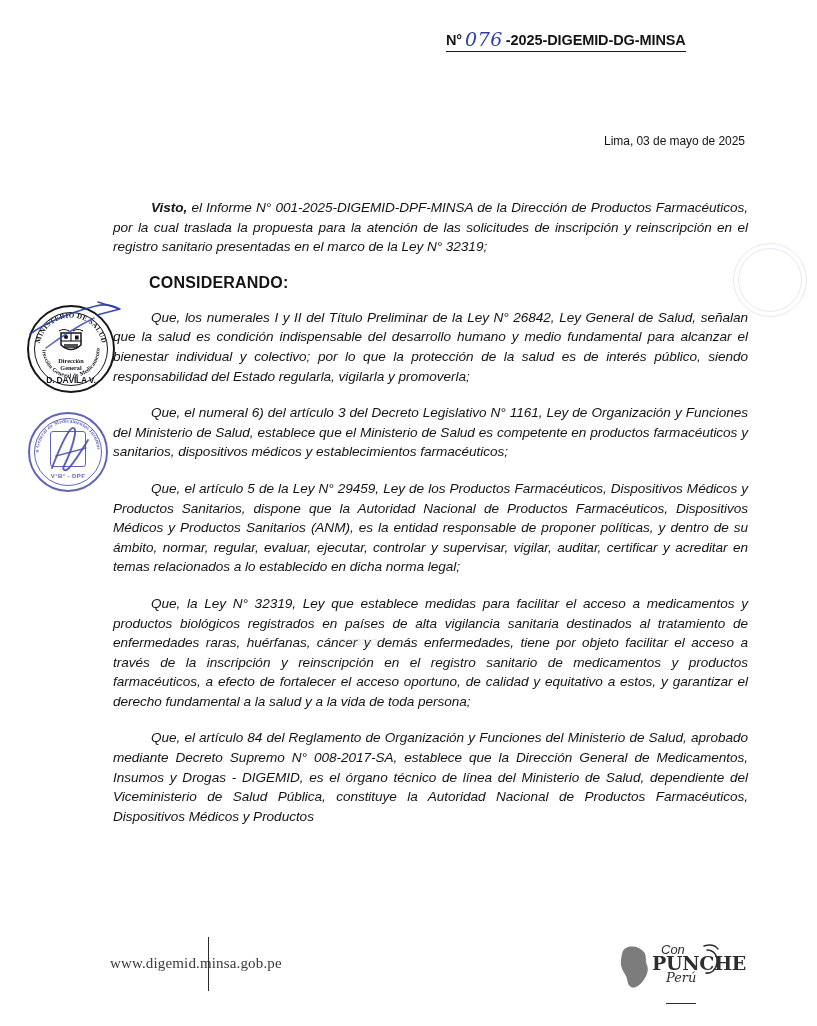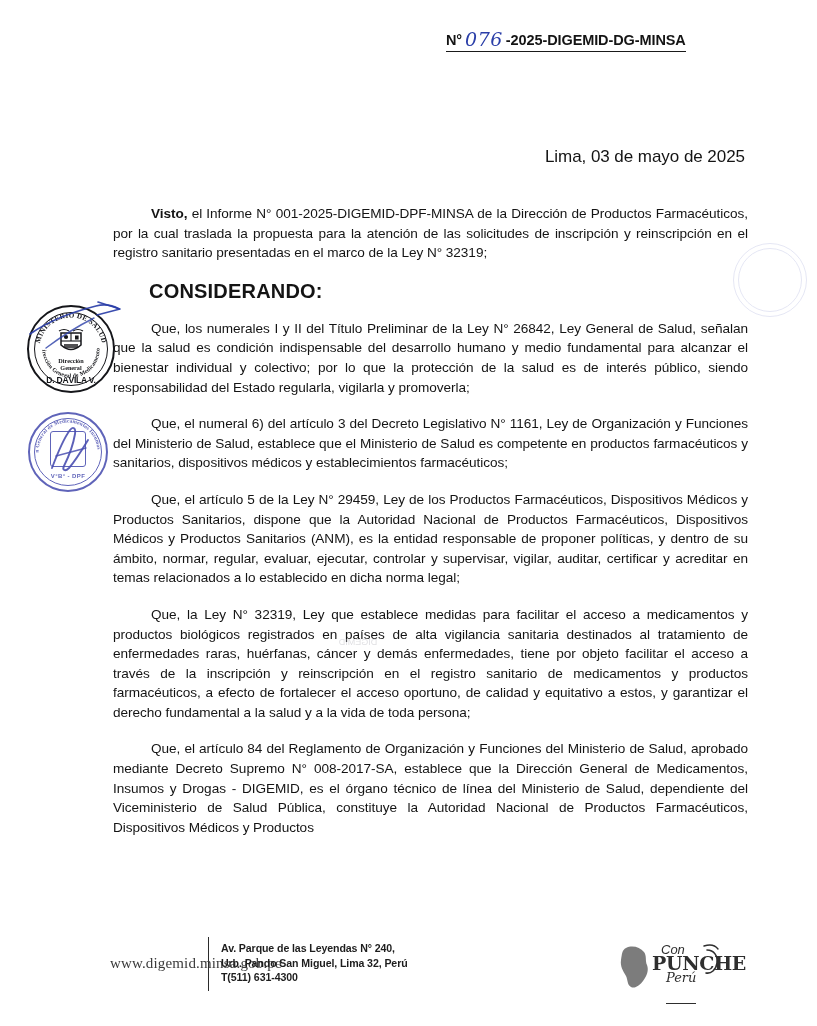--- a/index.html
+++ b/index.html
@@ -53,45 +53,46 @@
     text-align: center;
     font-size: 19.5px;
     font-weight: bold;
     letter-spacing: 0.9px;
     padding-left: 10px;
     box-sizing: border-box;
   }
 
   .doc-place-date {
     position: absolute;
-    top: 147px;
+    top: 134px;
     right: 72px;
-    font-size: 17px;
+    font-size: 12px;
     letter-spacing: -0.05px;
   }
 
   
   .body-col {
     position: absolute;
     top: 198px;
     left: 113px;
     width: 635px;
   }
   .para {
     font-size: 13.6px;
     line-height: 19.6px;
     text-align: justify;
     text-justify: inter-word;
-    margin: 6px 0 17px 0;
+    margin: 0 0 17px 0;
     letter-spacing: -0.05px;
+    font-style: italic;
   }
   .para.indent { text-indent: 38px; }
   .lead { font-weight: bold; }
   .section-head {
-    font-size: 20px;
+    font-size: 16px;
     font-weight: bold;
     margin: 0 0 16px 0;
     text-indent: 36px;
     letter-spacing: 0.2px;
   }
 
   
   .stamp {
     position: absolute;
     border-radius: 50%;
@@ -384,25 +385,20 @@
   <svg class="signature-stroke-blue" viewBox="0 0 80 80">
     <path d="M22,56 C28,40 34,26 40,18 C43,14 46,16 45,22 C43,34 38,46 34,54
              C32,58 35,60 39,56 C46,48 52,38 58,28" fill="none" stroke="#4a4fb0" stroke-width="1.9" stroke-linecap="round" opacity="0.9"></path>
     <path d="M26,44 L56,36" fill="none" stroke="#4a4fb0" stroke-width="1.4" stroke-linecap="round" opacity="0.85"></path>
   </svg>
 
   <div class="footer-rule-vert"></div>
 
   <div class="footer-web">www.digemid.minsa.gob.pe</div>
 
-  <div class="footer-address">
-    <div>Av. Parque de las Leyendas N° 240,</div>
-    <div>Urb. Pando San Miguel, Lima 32, Perú</div>
-    <div>T(511) 631-4300</div>
-  </div>
 
   <div class="punche-logo">
     <svg viewBox="0 0 115 60" width="115" height="60">
       <path d="M12,12 C18,9 26,11 30,16 C33,20 31,25 33,29 C35,34 33,40 29,45
                C26,49 21,53 17,51 C13,49 14,44 12,40 C9,35 6,30 7,24 C8,18 8,14 12,12 Z" fill="#6e6e6e" opacity="0.9"></path>
       <path d="M93,14 C100,14 104,20 103,27 C102,34 97,38 92,37" fill="none" stroke="#2e2e2e" stroke-width="1.6" stroke-linecap="round"></path>
       <path d="M90,10 C96,8 101,9 104,13" fill="none" stroke="#2e2e2e" stroke-width="1.4" stroke-linecap="round"></path>
     </svg>
     <div class="punche-con">Con</div>
     <div class="punche-main">PUNCHE</div>

